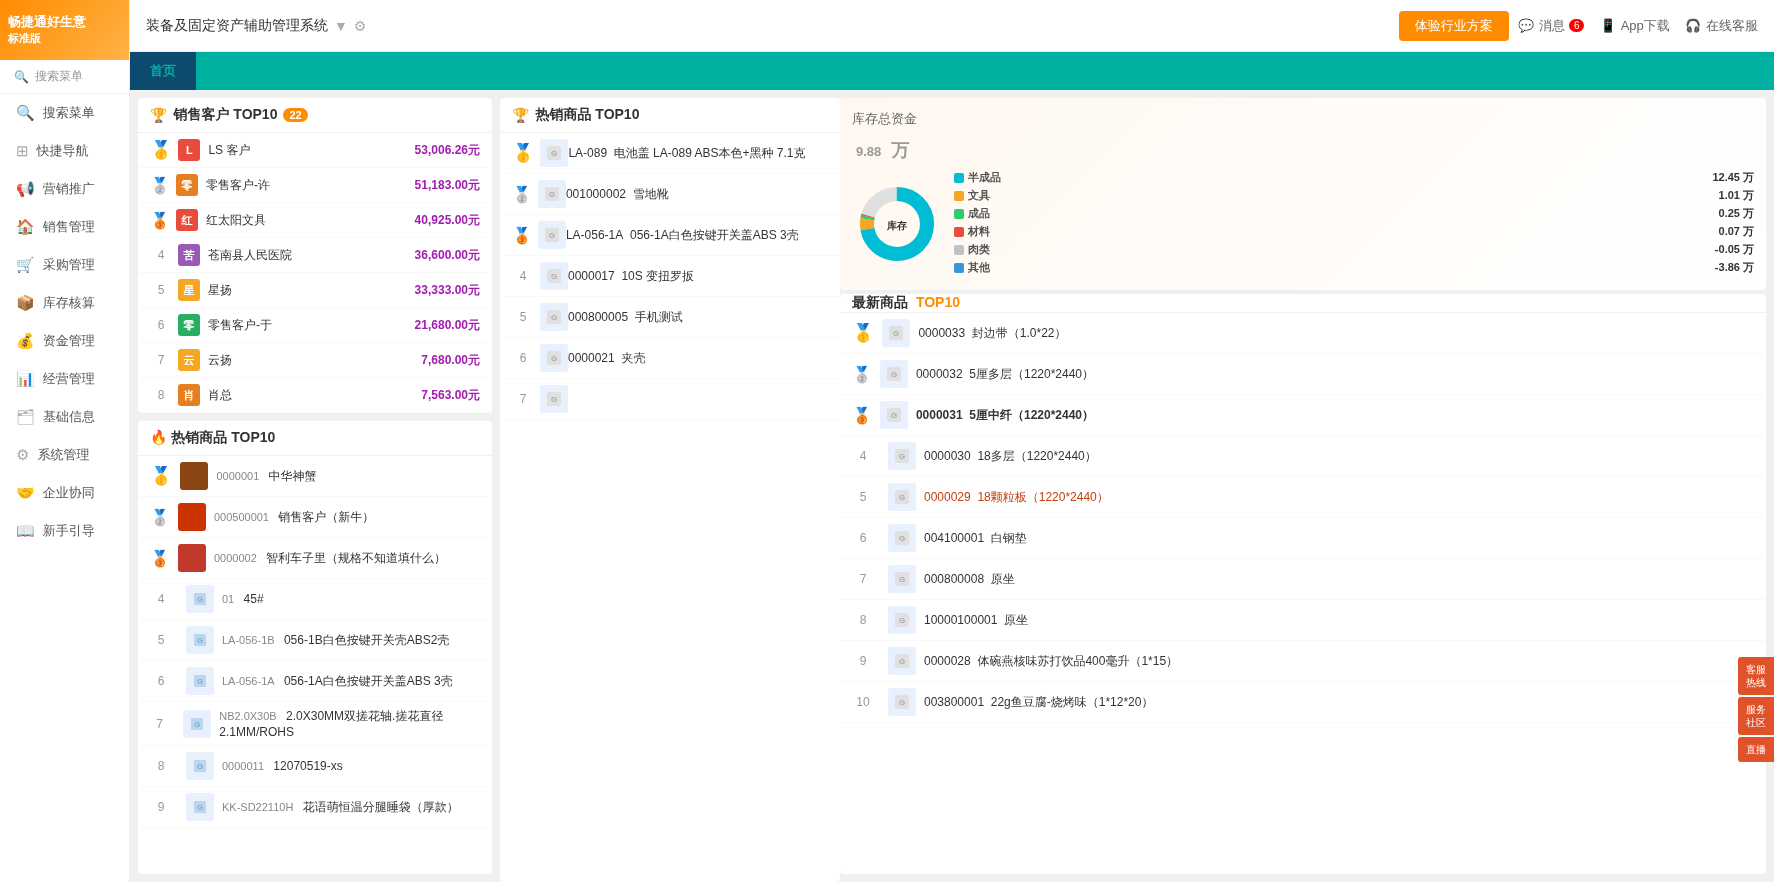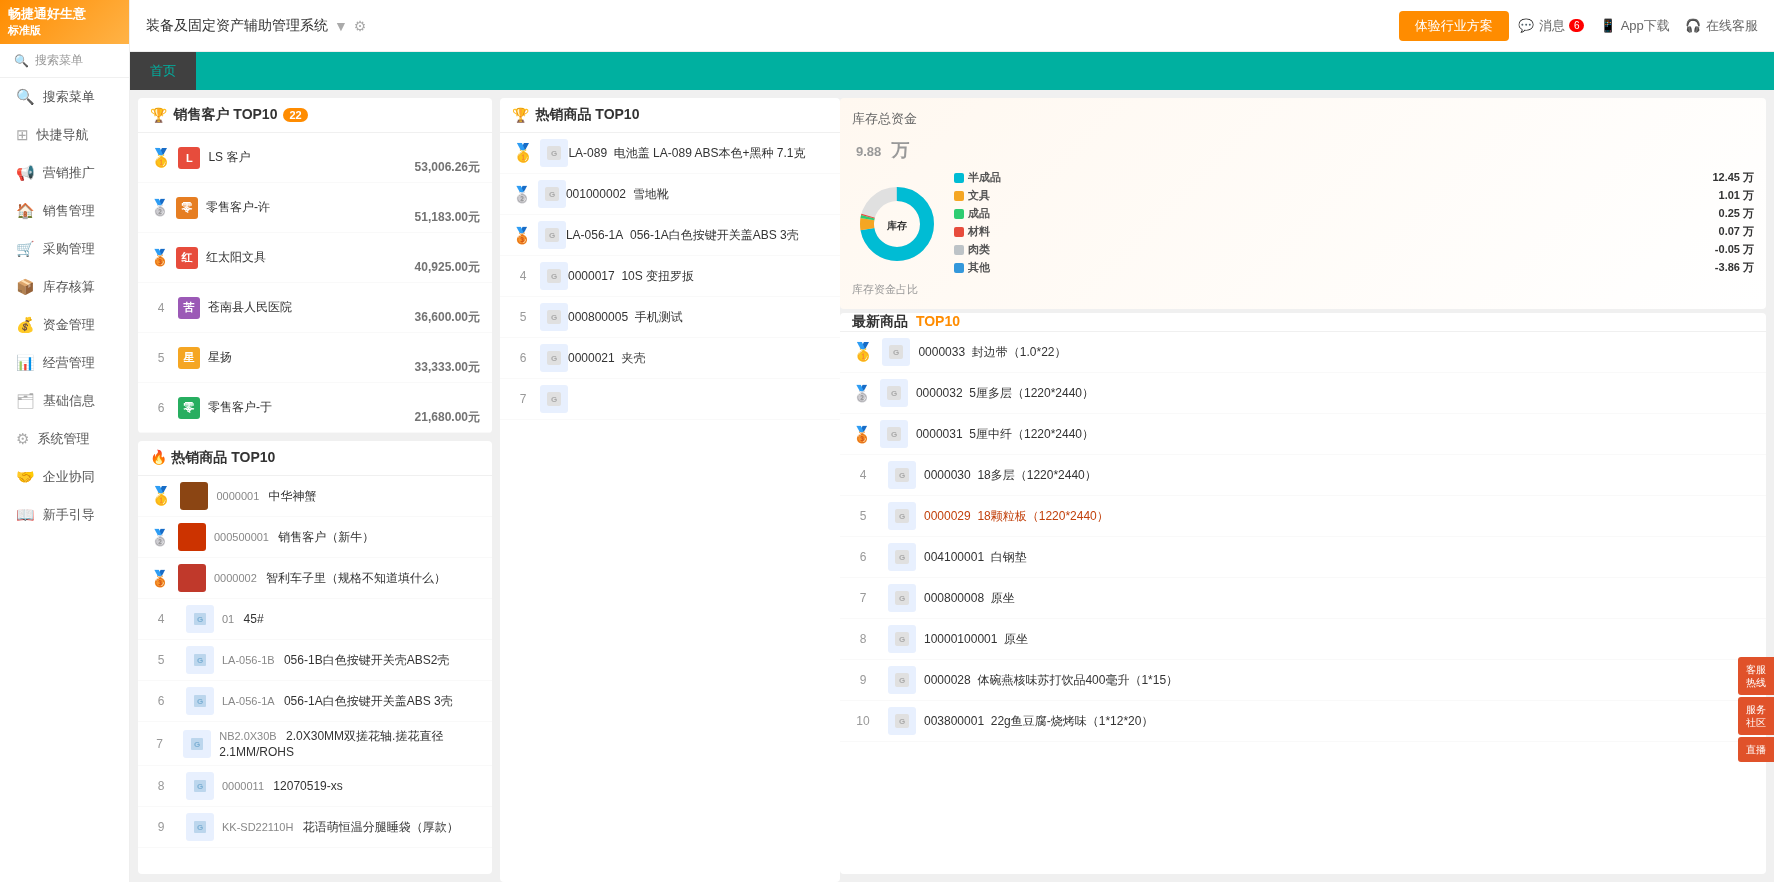--- a/index.html
+++ b/index.html
@@ -14,21 +14,21 @@
       flex-direction: column;
       flex-shrink: 0;
     }
     .sidebar-logo {
       background: linear-gradient(135deg, #ff8c00, #ffb347);
       color: #fff;
       padding: 11px 8px;
       font-size: 13px;
       font-weight: bold;
       line-height: 1.3;
-      height: 44px;
+      height: 60px;
       display: flex;
       align-items: center;
     }
     .sidebar-logo span { font-size: 11px; display: block; }
     .sidebar-search {
       padding: 8px;
       border-bottom: 1px solid #f0f0f0;
       display: flex;
       align-items: center;
       color: #999;
@@ -109,21 +109,21 @@
       align-items: center;
       padding: 0;
     }
     .page-tab {
       padding: 10px 20px;
       color: #fff;
       cursor: pointer;
       font-size: 13px;
       background: #00b0a0;
     }
-    .page-tab.active { background: #404040; color: #00b0a0; font-weight: normal; }
+    .page-tab.active { background: #0c4a6e; color: #00b0a0; font-weight: bold; }
 
     .content-area {
       flex: 1;
       display: flex;
       gap: 0;
       overflow: hidden;
       background: #f0f0f0;
     }
 
     
@@ -176,21 +176,21 @@
       border-radius: 3px;
       display: flex;
       align-items: center;
       justify-content: center;
       color: #fff;
       font-size: 11px;
       font-weight: bold;
       margin-right: 8px;
     }
     .customer-name { flex: 1; }
-    .amount { color: #737373; font-weight: bold; font-size: 12px; margin-top: 20px; }
+    .amount { color: #a21caf; font-weight: bold; font-size: 12px; }
 
     
     .hot-products-section {
       background: #fff;
       margin: 0 8px 8px 8px;
       border-radius: 4px;
       flex: 1;
       overflow: hidden;
       display: flex;
       flex-direction: column;
@@ -762,21 +762,20 @@
     <span class="legend-label">肉类</span>
     <span class="legend-value">-0.05 万</span>
   </div>
                 <div class="legend-item">
     <span class="legend-dot" style="background:#3498db"></span>
     <span class="legend-label">其他</span>
     <span class="legend-value">-3.86 万</span>
   </div>
               </div>
           </div>
-          <div style="font-size:11px;color:#999;margin-top:4px;">库存资金占比</div>
         </div>
 
         <div class="new-products-card">
           <div class="new-products-header">
             <span>最新商品</span>
             <span class="top10-label" style="color:#ff8c00;font-weight:bold;margin-left:4px;">TOP10</span>
           </div>
           <div class="new-products-list" id="new-products-list">
               <div class="new-product-row">
     <span style="font-size:18px;color:#f5a623;">🥇</span>
@@ -799,21 +798,21 @@
     <span style="font-size:12px;color:#333;">0000032&nbsp;&nbsp;5厘多层（1220*2440）</span>
   </div>
               <div class="new-product-row">
     <span style="font-size:16px;color:#cd7f32;">🥉</span>
     <div class="product-thumb-placeholder">
     <svg width="16" height="16" viewBox="0 0 16 16">
                     <rect x="1" y="1" width="14" height="14" rx="2" fill="#e0e0e0"></rect>
                     <text x="8" y="11" text-anchor="middle" font-size="8" fill="#aaa">G</text>
                   </svg>
   </div>
-    <span style="font-size:12px;color:#333;">0000031&nbsp;&nbsp;5厘中纤（1220*2440）</span>
+    <span style="font-size:12px;color:#333;font-weight:bold;">0000031&nbsp;&nbsp;5厘中纤（1220*2440）</span>
   </div>
               <div class="new-product-row">
     <span class="rank-num">4</span>
     <div class="product-thumb-placeholder">
     <svg width="16" height="16" viewBox="0 0 16 16">
                     <rect x="1" y="1" width="14" height="14" rx="2" fill="#e0e0e0"></rect>
                     <text x="8" y="11" text-anchor="middle" font-size="8" fill="#aaa">G</text>
                   </svg>
   </div>
     <span style="font-size:12px;color:#333;">0000030&nbsp;&nbsp;18多层（1220*2440）</span>

